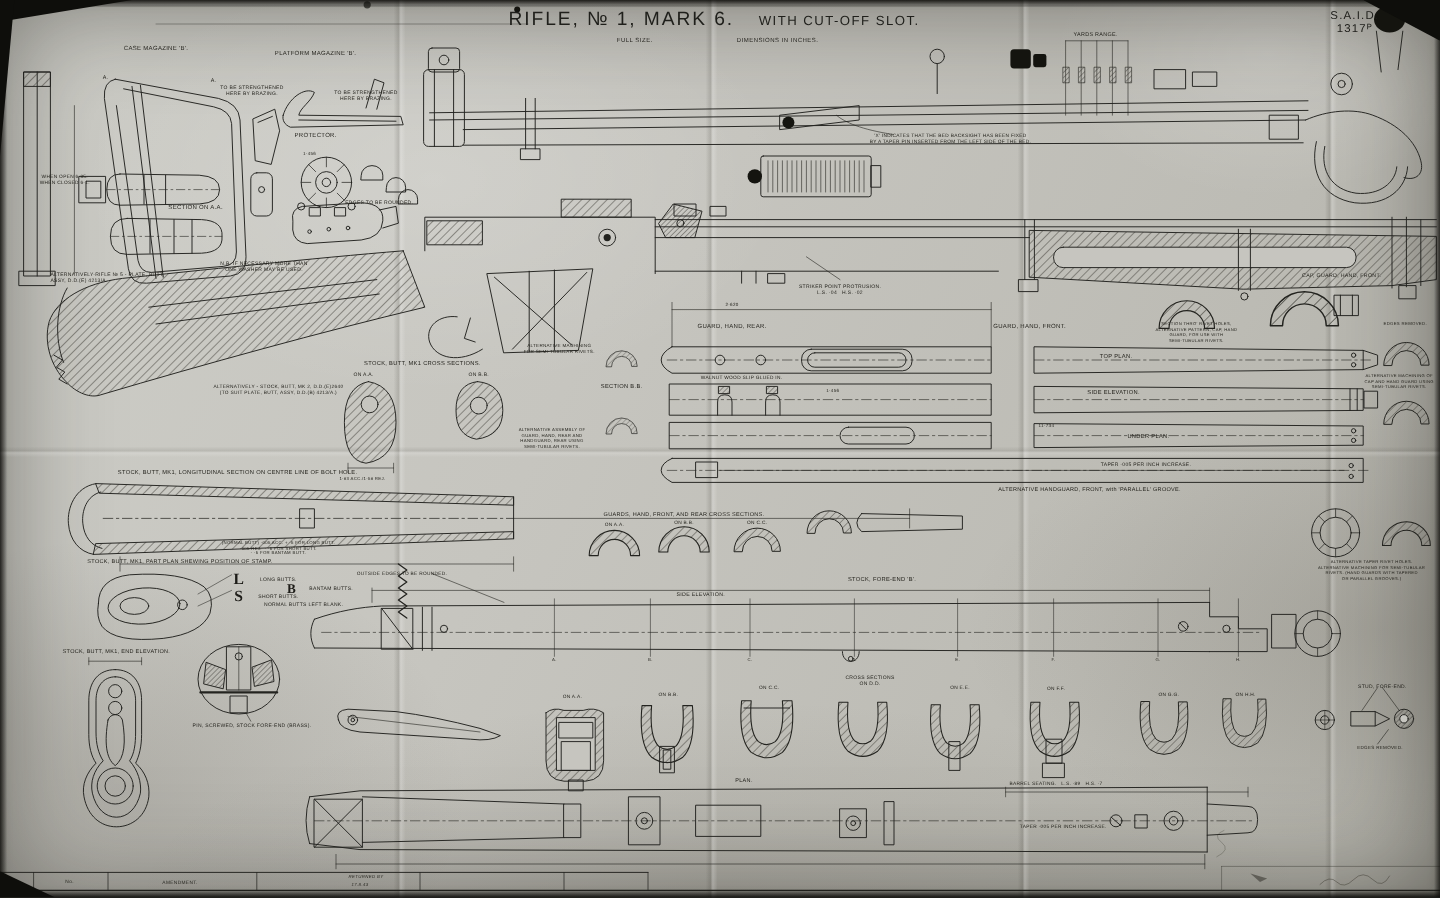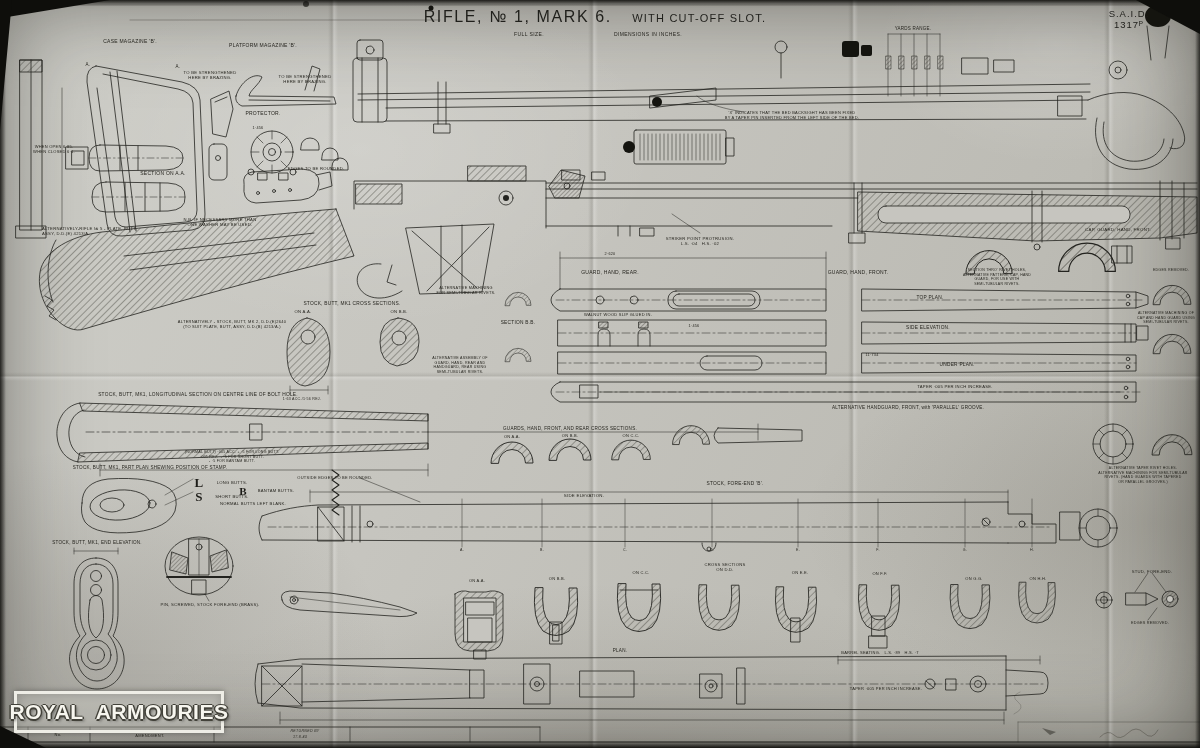--- a/index.html
+++ b/index.html
@@ -526,29 +526,20 @@
 ALTERNATIVE MACHINING FOR SEMI-TUBULAR
 RIVETS. (HAND GUARDS WITH TAPERED
 OR PARALLEL GROOVES.)</div>
     </div>
 
   <span class="tb" id="tb-no">No.</span>
   <span class="tb" id="tb-amend">AMENDMENT.</span>
   <span class="tb" id="tb-ret">RETURNED BY</span>
   <span class="tb" id="tb-date">17.8.43</span>
 
-  <div id="ra-logo">
-    <span class="ra-word">ROYAL</span>
-    <span id="ra-glyph">
-        <i></i>
-        <i></i>
-        <i></i>
-      </span>
-    <span class="ra-word">ARMOURIES</span>
-  </div>
 
   <div class="edge" id="edge-top"></div>
   <div class="edge" id="edge-bottom"></div>
   <div class="edge" id="edge-left"></div>
   <div class="edge" id="edge-right"></div>
   <div class="edge" id="corner-tl"></div>
   <div class="edge" id="corner-tl2"></div>
   <div class="edge" id="corner-tr"></div>
   <div class="edge" id="corner-bl"></div>
 </div>

